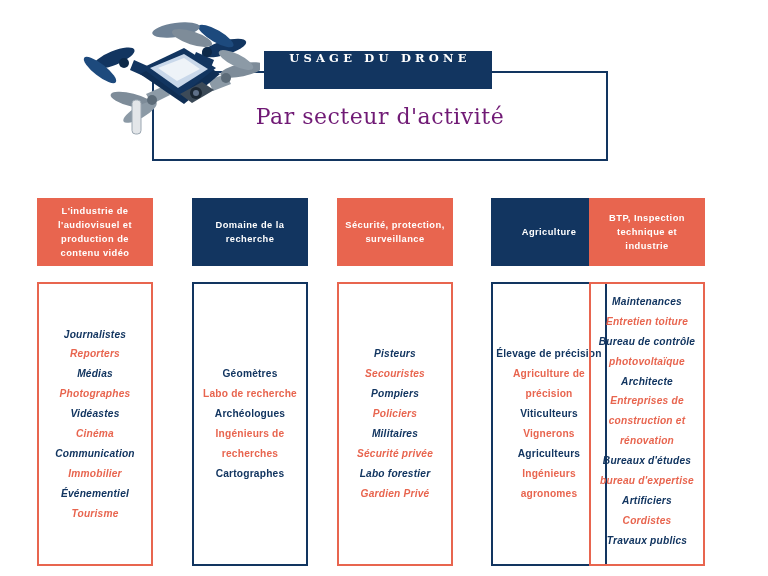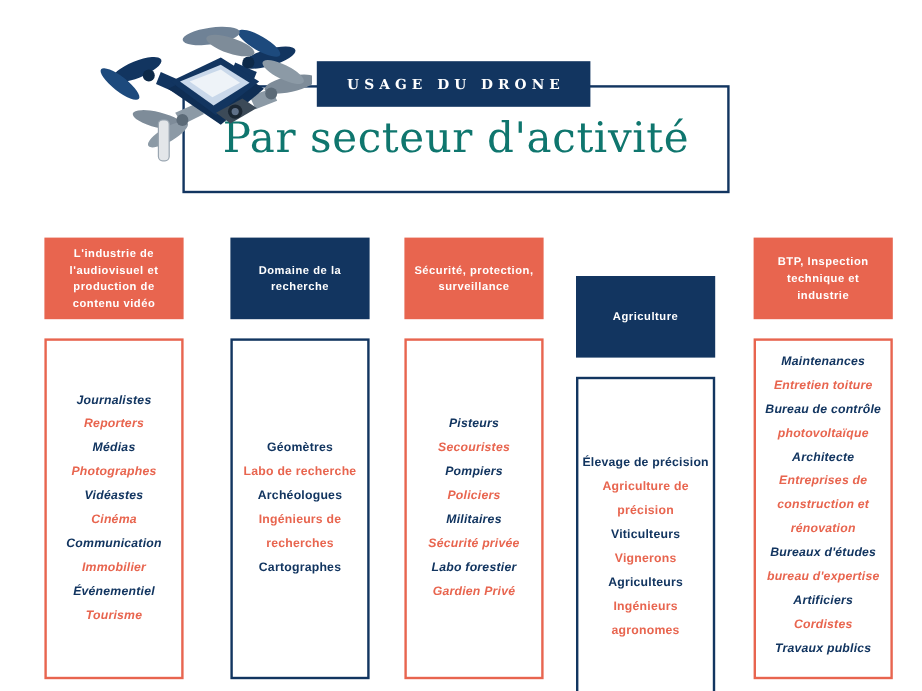--- a/index.html
+++ b/index.html
@@ -28,35 +28,34 @@
   #main-title {
     position: absolute;
     left: 0;
     top: 0;
     width: 100%;
     height: 100%;
     display: flex;
     align-items: center;
     justify-content: center;
     font-family: "DejaVu Serif", "Liberation Serif", serif;
-    font-size: 35px;
+    font-size: 22px;
     font-weight: 400;
-    color: #0f766e;
+    color: #701a75;
     letter-spacing: 0.5px;
     white-space: nowrap;
   }
   #kicker-badge {
     position: absolute;
     left: 264px;
     top: 51px;
     width: 228px;
     height: 38px;
     background: #123560;
     display: flex;
-    align-items: center;
     justify-content: center;
     z-index: 4;
   }
   #kicker-badge span {
     color: #ffffff;
     font-size: 11.5px;
     font-weight: 700;
     letter-spacing: 4.2px;
     font-family: "DejaVu Serif", "Liberation Serif", serif;
     padding-left: 4px;
@@ -229,35 +228,35 @@
       <div class="item coral">Secouristes</div>
       <div class="item navy">Pompiers</div>
       <div class="item coral">Policiers</div>
       <div class="item navy">Militaires</div>
       <div class="item coral">Sécurité privée</div>
       <div class="item navy">Labo forestier</div>
       <div class="item coral">Gardien Privé</div>
     </div>
   </div>
 
-  <div class="column" style="left:480px;margin-top:32px;">
+  <div class="column" style="left:491px;">
     <div class="col-header hdr-navy">
       <span>Agriculture</span>
     </div>
     <div class="col-body bd-navy">
       <div class="item navy">Élevage de précision</div>
       <div class="item coral">Agriculture de précision</div>
       <div class="item navy">Viticulteurs</div>
       <div class="item coral">Vignerons</div>
       <div class="item navy">Agriculteurs</div>
       <div class="item coral">Ingénieurs agronomes</div>
     </div>
   </div>
 
-  <div class="column" style="left:628px;border-radius:15px;">
+  <div class="column" style="left:589px;border-radius:15px;">
     <div class="col-header hdr-coral">
       <span>BTP, Inspection technique et industrie</span>
     </div>
     <div class="col-body bd-coral align-top">
       <div class="item navy">Maintenances</div>
       <div class="item coral">Entretien toiture</div>
       <div class="item navy">Bureau de contrôle</div>
       <div class="item coral">photovoltaïque</div>
       <div class="item navy">Architecte</div>
       <div class="item coral">Entreprises de construction et rénovation</div>

